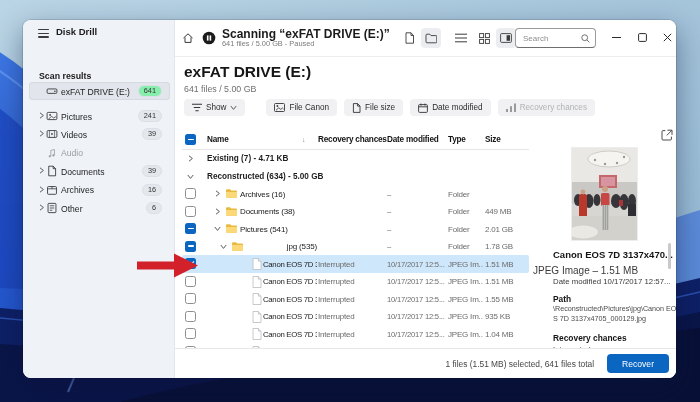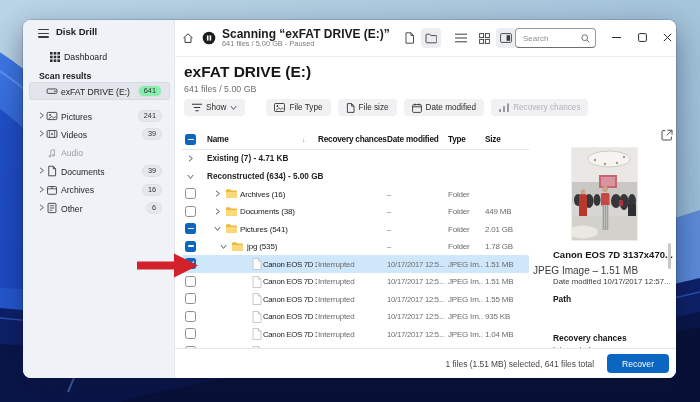--- a/index.html
+++ b/index.html
@@ -123,38 +123,20 @@
 
 <div class="window">
 
   <div class="sidebar">
     <div class="burger">
         <i></i>
         <i></i>
         <i></i>
       </div>
     <div class="appname">Disk Drill</div>
-    <div class="dash">
-      <span class="dicon">
-        <svg width="10" height="10" viewBox="0 0 10 10">
-            <g fill="#2e2e2e">
-              <rect x="0" y="0" width="2.6" height="2.6"></rect>
-              <rect x="3.7" y="0" width="2.6" height="2.6"></rect>
-              <rect x="7.4" y="0" width="2.6" height="2.6"></rect>
-              <rect x="0" y="3.7" width="2.6" height="2.6"></rect>
-              <rect x="3.7" y="3.7" width="2.6" height="2.6"></rect>
-              <rect x="7.4" y="3.7" width="2.6" height="2.6"></rect>
-              <rect x="0" y="7.4" width="2.6" height="2.6"></rect>
-              <rect x="3.7" y="7.4" width="2.6" height="2.6"></rect>
-              <rect x="7.4" y="7.4" width="2.6" height="2.6"></rect>
-            </g>
-          </svg>
-      </span>
-      <span class="dlbl">Dashboard</span>
-    </div>
     <div class="scanres">Scan results</div>
     <div id="side-list">
         <div class="sitem sel" style="top: 62px;">
           <span class="sicon">
             <svg width="12" height="12" viewBox="0 0 14 14">
               <rect x="1.3" y="4.6" width="11.4" height="5.2" rx="1.2" fill="none" stroke="#333" stroke-width="1"></rect>
               <circle cx="10.4" cy="7.2" r=".9" fill="#333"></circle>
             </svg>
           </span>
           <span class="slbl">exFAT DRIVE (E:)</span>
@@ -352,21 +334,21 @@
           </span>
         </div>
         <div class="fbtn">
           <span>
             <svg width="11" height="9" viewBox="0 0 11 9">
               <rect x=".5" y=".5" width="10" height="8" rx="1" fill="none" stroke="#333" stroke-width=".9"></rect>
               <circle cx="3.4" cy="3" r=".9" fill="#333"></circle>
               <path d="M2 7.3 L4.8 4.8 L6.8 6.4 L8.4 5 L9.5 6" fill="none" stroke="#333" stroke-width=".8"></path>
             </svg>
           </span>
-          <span>File Type</span>
+          <span>File Canon</span>
         </div>
         <div class="fbtn">
           <span>
             <svg width="9" height="10" viewBox="0 0 9 10">
               <path d="M1.4 .6 h4.2 l2.4 2.5 v6.3 H1.4 z" fill="none" stroke="#333" stroke-width=".9"></path>
               <path d="M5.6 .6 v2.5 h2.4" fill="none" stroke="#333" stroke-width=".9"></path>
             </svg>
           </span>
           <span>File size</span>
         </div>
@@ -480,21 +462,21 @@
               <svg width="7" height="7" viewBox="0 0 7 7">
                 <path d="M.8 2 L3.5 5.4 L6.2 2" fill="none" stroke="#5c5c5c" stroke-width="1"></path>
               </svg>
             </span>
             <span class="ricon" style="left: 49px;">
               <svg width="13" height="11" viewBox="0 0 14 12">
                 <path d="M1 2.4 a1.1 1.1 0 0 1 1.1-1.1 h3.3 l1.4 1.5 h5.1 a1.1 1.1 0 0 1 1.1 1.1 v5.7 a1.1 1.1 0 0 1 -1.1 1.1 H2.1 A1.1 1.1 0 0 1 1 9.6 z" fill="#e9b941"></path>
                 <path d="M1 4.4 h12 v5.2 a1.1 1.1 0 0 1 -1.1 1.1 H2.1 A1.1 1.1 0 0 1 1 9.6 z" fill="#fbd978"></path>
               </svg>
             </span>
-            <span class="fname fold" style="left: 65px; width: 70px;">jpg (535)</span>
+            <span class="fname fold" style="left: 65px; width: 70px; text-align: right;">jpg (535)</span>
             <span class="ccell cdate" style="left: 205px; width: 58px;">–</span>
             <span class="ccell" style="left: 266px; width: 35px;">Folder</span>
             <span class="ccell" style="left: 303px; width: 42px;">1.78 GB</span>
           </div>
           <div class="trow sel">
             <span class="cb ch" style="left: 3px;"></span>
             <span class="ricon" style="left: 70px;">
               <svg width="10" height="12" viewBox="0 0 10 12">
                 <path d="M1 .5 h5.4 L9 3.1 v8.4 H1 z" fill="#fff" stroke="#b8bcc3" stroke-width=".8"></path>
                 <path d="M6.4 .5 v2.6 H9" fill="#eef0f3" stroke="#b8bcc3" stroke-width=".8"></path>
@@ -614,20 +596,21 @@
             <line x1="31.4" y1="57" x2="31.4" y2="82"></line>
             <line x1="33.4" y1="57" x2="33.4" y2="82"></line>
             <line x1="35.4" y1="57" x2="35.4" y2="82"></line>
           </g>
       </svg>
     </div>
     <div class="pttl">Canon EOS 7D 3137x470...</div>
     <div class="pmeta">JPEG Image – 1.51 MB</div>
     <div class="pdate">Date modified 10/17/2017 12:57...</div>
     <div class="plab" style="top:237px">Path</div>
+    <div class="ppath">\Reconstructed\Pictures\jpg\Canon EOS 7D 3137x4705_000129.jpg</div>
     <div class="plab" style="top:276px">Recovery chances</div>
     <div class="pval">Interrupted</div>
     <div class="pscroll"></div>
 
     <div class="status">
       <span class="stext">1 files (1.51 MB) selected, 641 files total</span>
       <button class="recover">Recover</button>
     </div>
   </div>
 </div>

